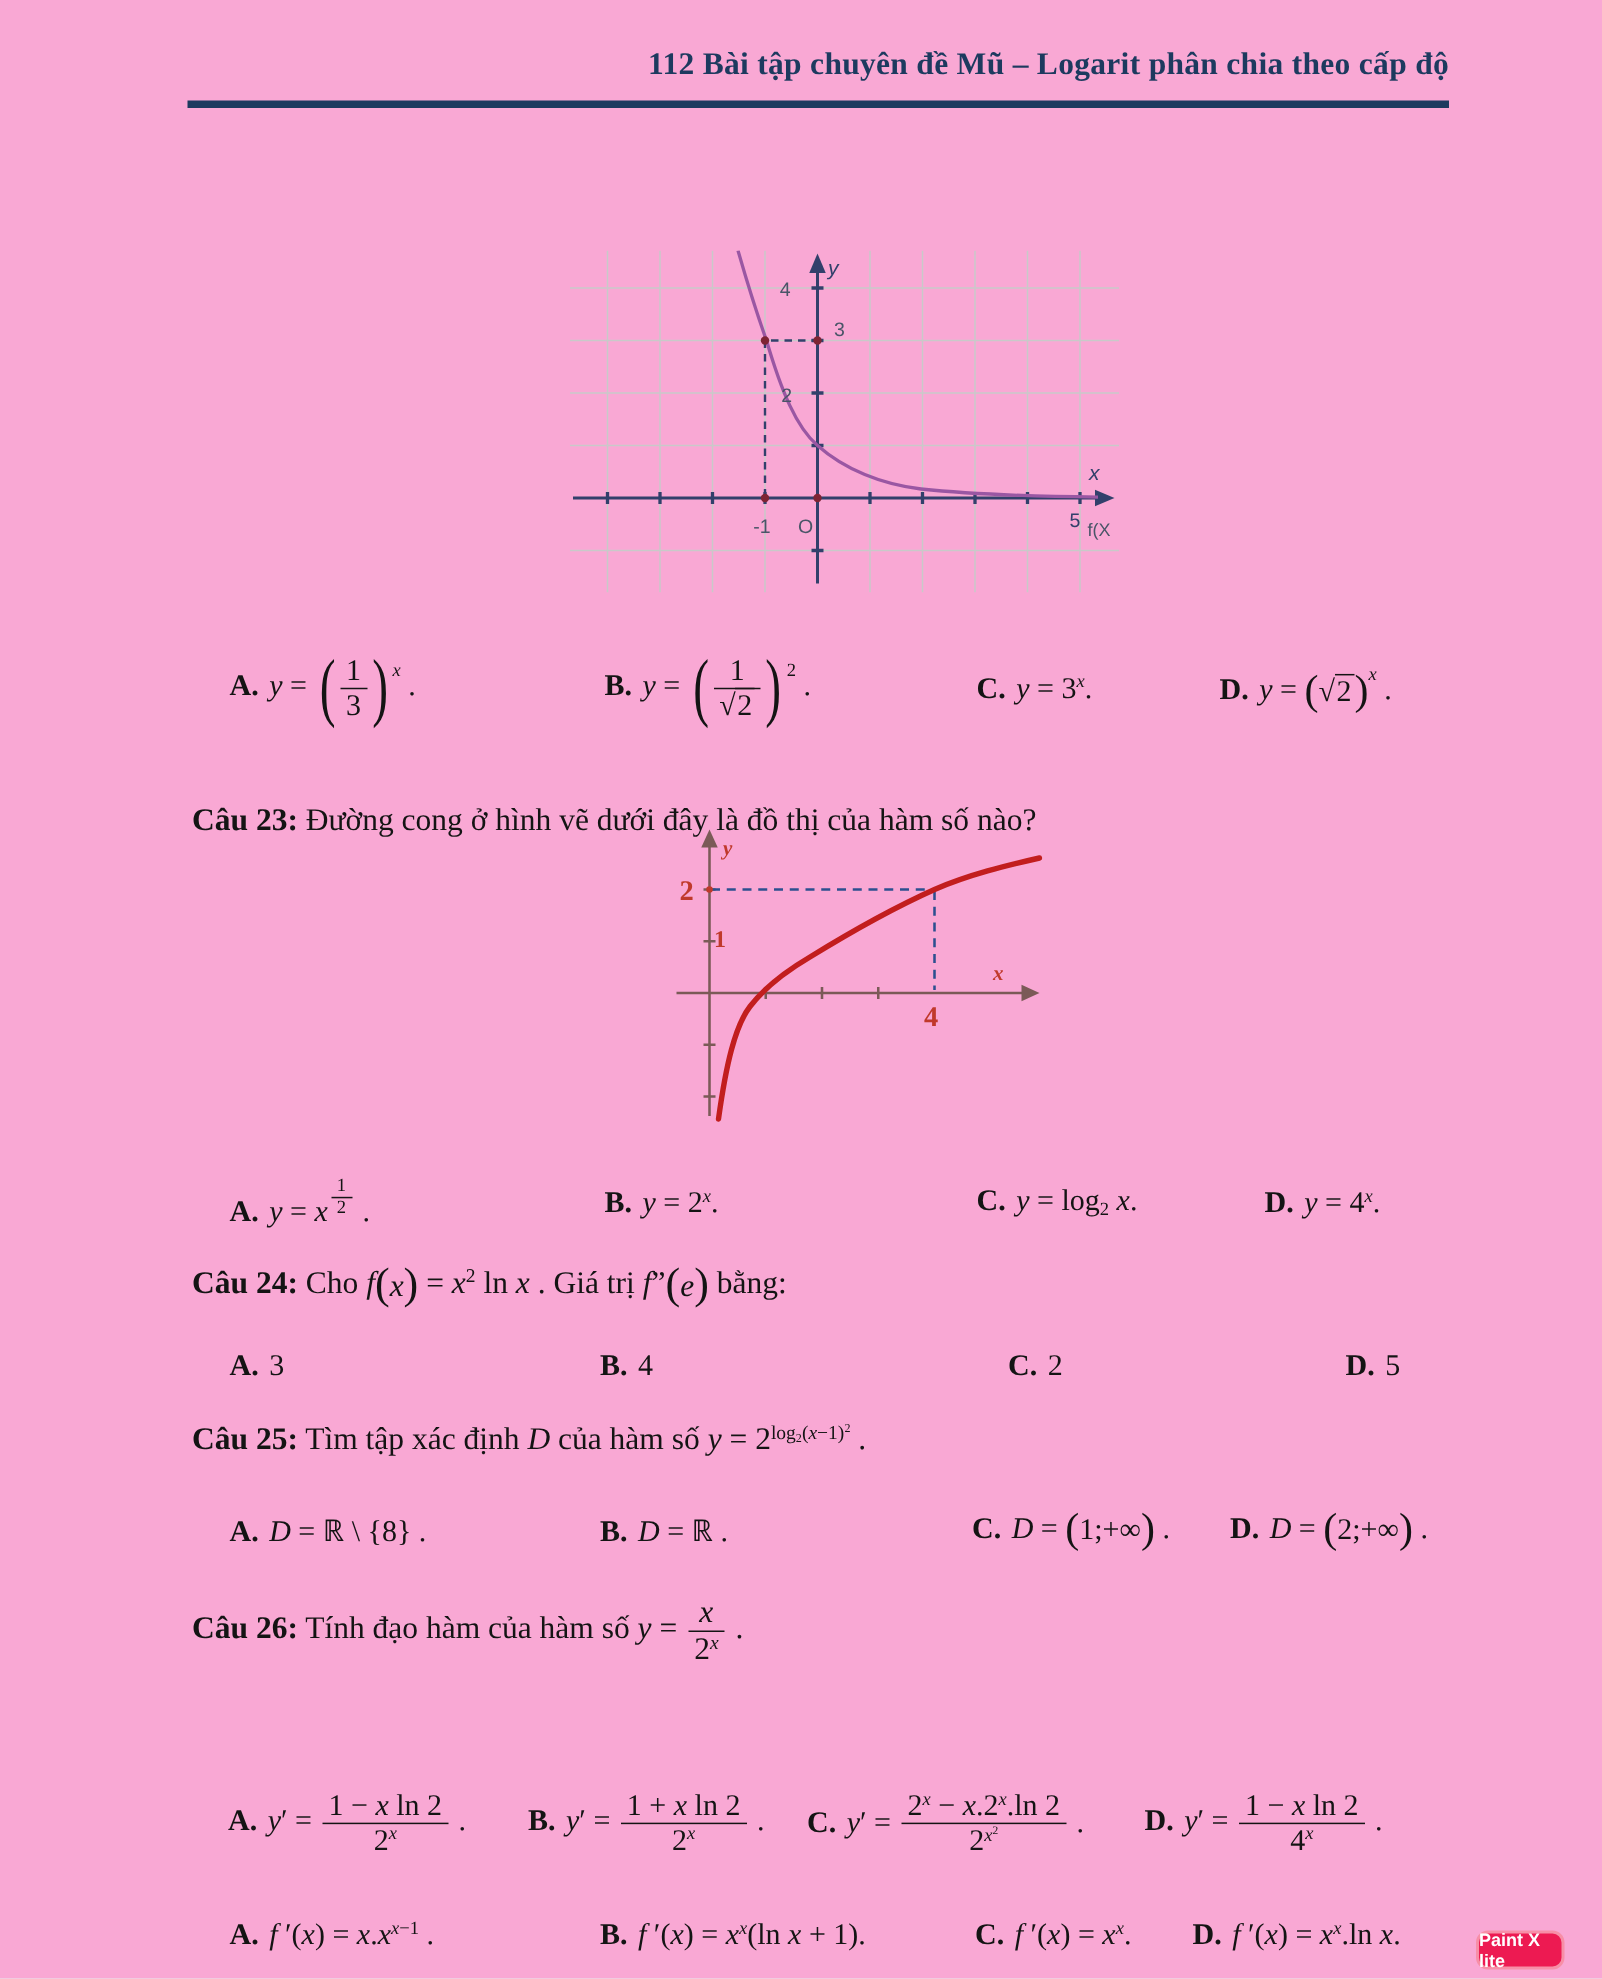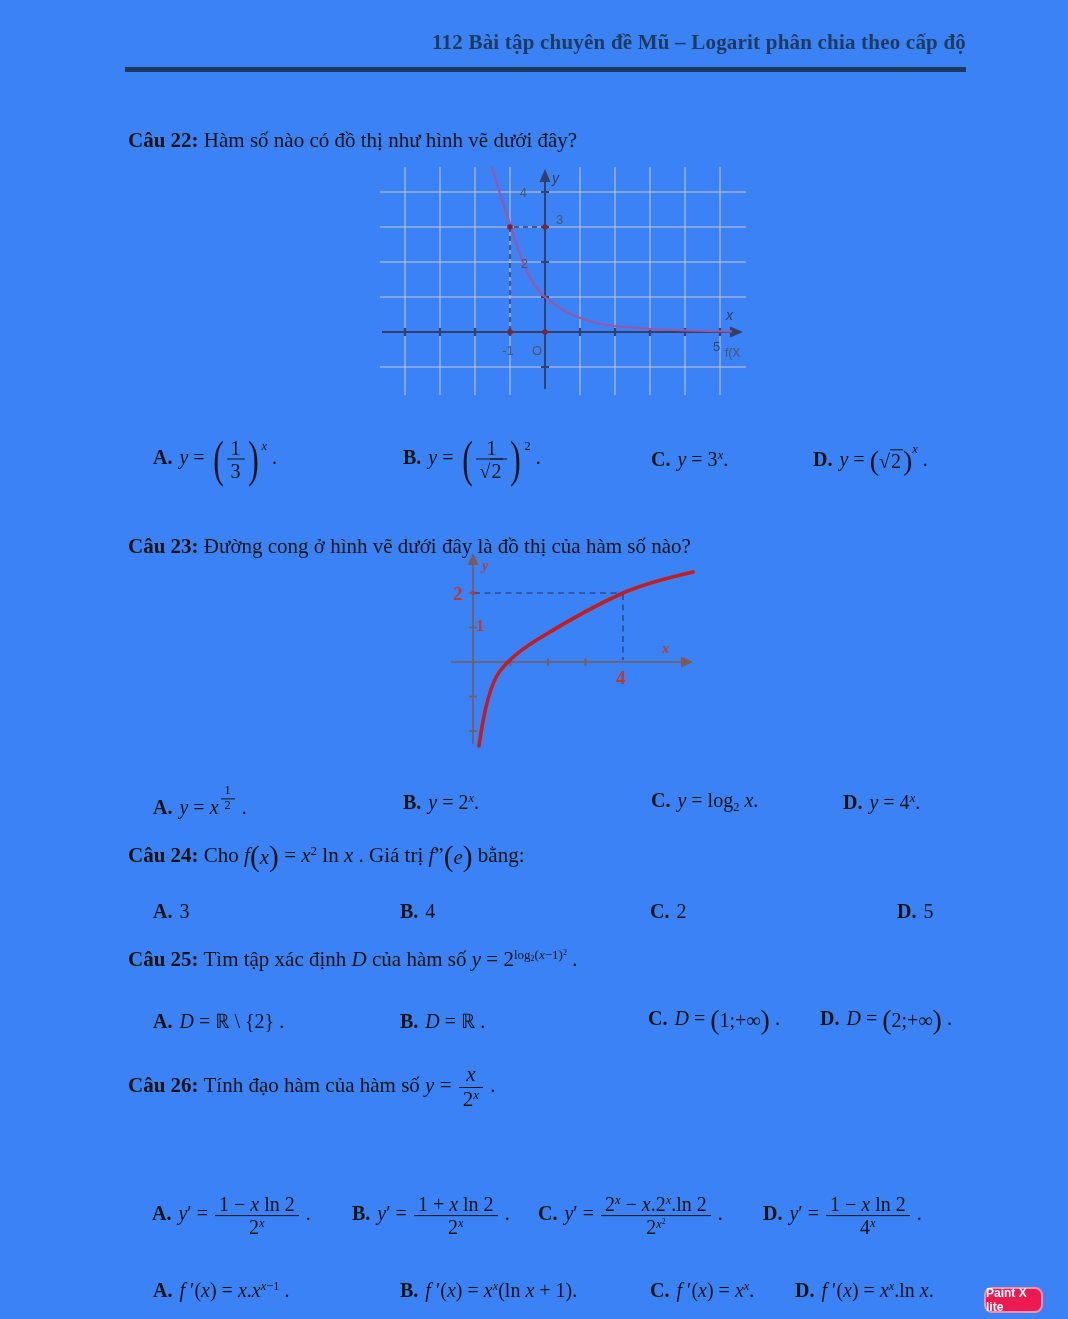--- a/index.html
+++ b/index.html
@@ -1,16 +1,16 @@
 <!DOCTYPE html>
 <html><head>
 <meta charset="utf-8">
 <style>
   html,body{margin:0;padding:0;background:#e9e9e9;}
-  .page{position:relative;width:1068px;height:1319px;background:#3b82f6;overflow:hidden;
+  .page{position:relative;width:1068px;height:1319px;background:#f9a8d4;overflow:hidden;
         font-family:"Liberation Serif",serif;color:#141414;}
   
   .title{position:absolute;left:125px;top:30px;width:841px;text-align:right;
          font-weight:bold;font-size:21px;color:#1d3a5f;letter-spacing:.2px;}
   .rule{position:absolute;left:125px;top:67px;width:841px;height:5px;background:#1d3a5f;}
   
   .q-st{position:absolute;font-size:21px;white-space:pre-wrap;line-height:1.25;}
   .q-label{font-weight:bold;}
   .opt-row{position:absolute;left:0;width:1068px;}
   .opt{position:absolute;top:50%;transform:translateY(-50%);font-size:20px;white-space:nowrap;}
@@ -111,44 +111,43 @@
         <text x="10" y="48" font-size="19">2</text>
         <text x="33" y="79" font-size="16">1</text>
         <text x="173" y="132" font-size="19">4</text>
         <text x="219" y="101" font-size="14" font-style="italic">x</text>
         <text x="39" y="18" font-size="14" font-style="italic">y</text>
       </g>
     </svg>
   </div>
 
   <div class="badge">Paint X lite</div>
-<div class="q-st" style="left: 128px; top: 127px;"><span class="q-label">Câu 22:</span><span class="q-text"> Hàm số nào có đồ thị như hình vẽ dưới đây?</span></div>
     <div class="opt-row" style="top: 418px; height: 82px;">
       <span class="opt" style="left: 153px;"><span class="opt-letter">A.</span><span class="mth"><span class="m-i">y</span><span class="m-r"> = </span><span class="m-par m-big"><span class="m-lp">(</span><span class="m-pc"><span class="m-frac"><span class="m-num"><span class="m-r">1</span></span><span class="m-den"><span class="m-r">3</span></span></span></span><span class="m-rp">)</span></span><span class="m-hsup"><span class="m-i">x</span></span><span class="m-r"> .</span></span></span>
       <span class="opt" style="left: 403px;"><span class="opt-letter">B.</span><span class="mth"><span class="m-i">y</span><span class="m-r"> = </span><span class="m-par m-big"><span class="m-lp">(</span><span class="m-pc"><span class="m-frac"><span class="m-num"><span class="m-r">1</span></span><span class="m-den"><span class="m-sqrt"><span class="m-rad">√</span><span class="m-vin"><span class="m-r">2</span></span></span></span></span></span><span class="m-rp">)</span></span><span class="m-hsup"><span class="m-r">2</span></span><span class="m-r"> .</span></span></span>
       <span class="opt" style="left: 651px;"><span class="opt-letter">C.</span><span class="mth"><span class="m-i">y</span><span class="m-r"> = 3</span><span class="m-sup"><span class="m-i">x</span></span><span class="m-r">.</span></span></span>
       <span class="opt" style="left: 813px;"><span class="opt-letter">D.</span><span class="mth"><span class="m-i">y</span><span class="m-r"> = </span><span class="m-par m-med"><span class="m-lp">(</span><span class="m-pc"><span class="m-sqrt"><span class="m-rad">√</span><span class="m-vin"><span class="m-r">2</span></span></span></span><span class="m-rp">)</span></span><span class="m-hsup"><span class="m-i">x</span></span><span class="m-r"> .</span></span></span>
     </div>
     <div class="q-st" style="left: 128px; top: 509px; margin-top: 24px;"><span class="q-label">Câu 23:</span><span class="q-text"> Đường cong ở hình vẽ dưới đây là đồ thị của hàm số nào?</span></div>
     <div class="opt-row" style="top: 779px; height: 46px;">
       <span class="opt" style="left: 153px;"><span class="opt-letter">A.</span><span class="mth"><span class="m-i">y</span><span class="m-r"> = </span><span class="m-i">x</span><span class="m-hsup"><span class="m-frac"><span class="m-num"><span class="m-r">1</span></span><span class="m-den"><span class="m-r">2</span></span></span></span><span class="m-r"> .</span></span></span>
       <span class="opt" style="left: 403px;"><span class="opt-letter">B.</span><span class="mth"><span class="m-i">y</span><span class="m-r"> = 2</span><span class="m-sup"><span class="m-i">x</span></span><span class="m-r">.</span></span></span>
       <span class="opt" style="left: 651px;"><span class="opt-letter">C.</span><span class="mth"><span class="m-i">y</span><span class="m-r"> = log</span><span class="m-sub"><span class="m-r">2</span></span><span class="m-r"> </span><span class="m-i">x</span><span class="m-r">.</span></span></span>
       <span class="opt" style="left: 843px;"><span class="opt-letter">D.</span><span class="mth"><span class="m-i">y</span><span class="m-r"> = 4</span><span class="m-sup"><span class="m-i">x</span></span><span class="m-r">.</span></span></span>
     </div>
     <div class="q-st" style="left: 128px; top: 842px;"><span class="q-label">Câu 24:</span><span class="q-text"> Cho </span><span class="mth"><span class="m-i">f</span><span class="m-par m-med"><span class="m-lp">(</span><span class="m-pc"><span class="m-i">x</span></span><span class="m-rp">)</span></span><span class="m-r"> = </span><span class="m-i">x</span><span class="m-sup"><span class="m-r">2</span></span><span class="m-r"> ln </span><span class="m-i">x</span></span><span class="q-text"> . Giá trị </span><span class="mth"><span class="m-i">f</span><span class="m-r">”</span><span class="m-par m-med"><span class="m-lp">(</span><span class="m-pc"><span class="m-i">e</span></span><span class="m-rp">)</span></span></span><span class="q-text"> bằng:</span></div>
     <div class="opt-row" style="top: 894px; height: 34px; font-family: Liberation Serif, serif;">
       <span class="opt" style="left: 153px;"><span class="opt-letter">A.</span><span class="mth"><span class="m-r">3</span></span></span>
       <span class="opt" style="left: 400px;"><span class="opt-letter">B.</span><span class="mth"><span class="m-r">4</span></span></span>
-      <span class="opt" style="left: 650px;"><span class="opt-letter">C.</span><span class="mth"><span class="m-r">2</span></span></span>
+      <span class="opt" style="left: 672px;"><span class="opt-letter">C.</span><span class="mth"><span class="m-r">2</span></span></span>
       <span class="opt" style="left: 897px;"><span class="opt-letter">D.</span><span class="mth"><span class="m-r">5</span></span></span>
     </div>
     <div class="q-st" style="left: 128px; top: 946px;"><span class="q-label">Câu 25:</span><span class="q-text"> Tìm tập xác định </span><span class="mth"><span class="m-i">D</span></span><span class="q-text"> của hàm số </span><span class="mth"><span class="m-i">y</span><span class="m-r"> = 2</span><span class="m-sup"><span class="m-r">log</span><span class="m-sub"><span class="m-r">2</span></span><span class="m-r">(</span><span class="m-i">x</span><span class="m-r">−1</span><span class="m-r">)</span><span class="m-sup"><span class="m-r">2</span></span></span><span class="m-r"> .</span></span></div>
     <div class="opt-row" style="top: 999px; height: 42px;">
-      <span class="opt" style="left: 153px;"><span class="opt-letter">A.</span><span class="mth"><span class="m-i">D</span><span class="m-r"> = ℝ \ {2} .</span></span></span>
+      <span class="opt" style="left: 153px;"><span class="opt-letter">A.</span><span class="mth"><span class="m-i">D</span><span class="m-r"> = ℝ \ {8} .</span></span></span>
       <span class="opt" style="left: 400px;"><span class="opt-letter">B.</span><span class="mth"><span class="m-i">D</span><span class="m-r"> = ℝ .</span></span></span>
       <span class="opt" style="left: 648px;"><span class="opt-letter">C.</span><span class="mth"><span class="m-i">D</span><span class="m-r"> = </span><span class="m-par m-med"><span class="m-lp">(</span><span class="m-pc"><span class="m-r">1;+∞</span></span><span class="m-rp">)</span></span><span class="m-r"> .</span></span></span>
       <span class="opt" style="left: 820px;"><span class="opt-letter">D.</span><span class="mth"><span class="m-i">D</span><span class="m-r"> = </span><span class="m-par m-med"><span class="m-lp">(</span><span class="m-pc"><span class="m-r">2;+∞</span></span><span class="m-rp">)</span></span><span class="m-r"> .</span></span></span>
     </div>
     <div class="q-st" style="left: 128px; top: 1063px;"><span class="q-label">Câu 26:</span><span class="q-text"> Tính đạo hàm của hàm số </span><span class="mth"><span class="m-i">y</span><span class="m-r"> = </span><span class="m-frac"><span class="m-num"><span class="m-i">x</span></span><span class="m-den"><span class="m-r">2</span><span class="m-sup"><span class="m-i">x</span></span></span></span><span class="m-r"> .</span></span></div>
     <div class="opt-row" style="top: 1184px; height: 64px;">
       <span class="opt" style="left: 152px;"><span class="opt-letter">A.</span><span class="mth"><span class="m-i">y</span><span class="m-r">′ = </span><span class="m-frac"><span class="m-num"><span class="m-r">1 − </span><span class="m-i">x</span><span class="m-r"> ln 2</span></span><span class="m-den"><span class="m-r">2</span><span class="m-sup"><span class="m-i">x</span></span></span></span><span class="m-r"> .</span></span></span>
       <span class="opt" style="left: 352px;"><span class="opt-letter">B.</span><span class="mth"><span class="m-i">y</span><span class="m-r">′ = </span><span class="m-frac"><span class="m-num"><span class="m-r">1 + </span><span class="m-i">x</span><span class="m-r"> ln 2</span></span><span class="m-den"><span class="m-r">2</span><span class="m-sup"><span class="m-i">x</span></span></span></span><span class="m-r"> .</span></span></span>
       <span class="opt" style="left: 538px;"><span class="opt-letter">C.</span><span class="mth"><span class="m-i">y</span><span class="m-r">′ = </span><span class="m-frac"><span class="m-num"><span class="m-r">2</span><span class="m-sup"><span class="m-i">x</span></span><span class="m-r"> − </span><span class="m-i">x</span><span class="m-r">.2</span><span class="m-sup"><span class="m-i">x</span></span><span class="m-r">.ln 2</span></span><span class="m-den"><span class="m-r">2</span><span class="m-sup"><span class="m-i">x</span><span class="m-sup"><span class="m-r">2</span></span></span></span></span><span class="m-r"> .</span></span></span>
       <span class="opt" style="left: 763px;"><span class="opt-letter">D.</span><span class="mth"><span class="m-i">y</span><span class="m-r">′ = </span><span class="m-frac"><span class="m-num"><span class="m-r">1 − </span><span class="m-i">x</span><span class="m-r"> ln 2</span></span><span class="m-den"><span class="m-r">4</span><span class="m-sup"><span class="m-i">x</span></span></span></span><span class="m-r"> .</span></span></span>

